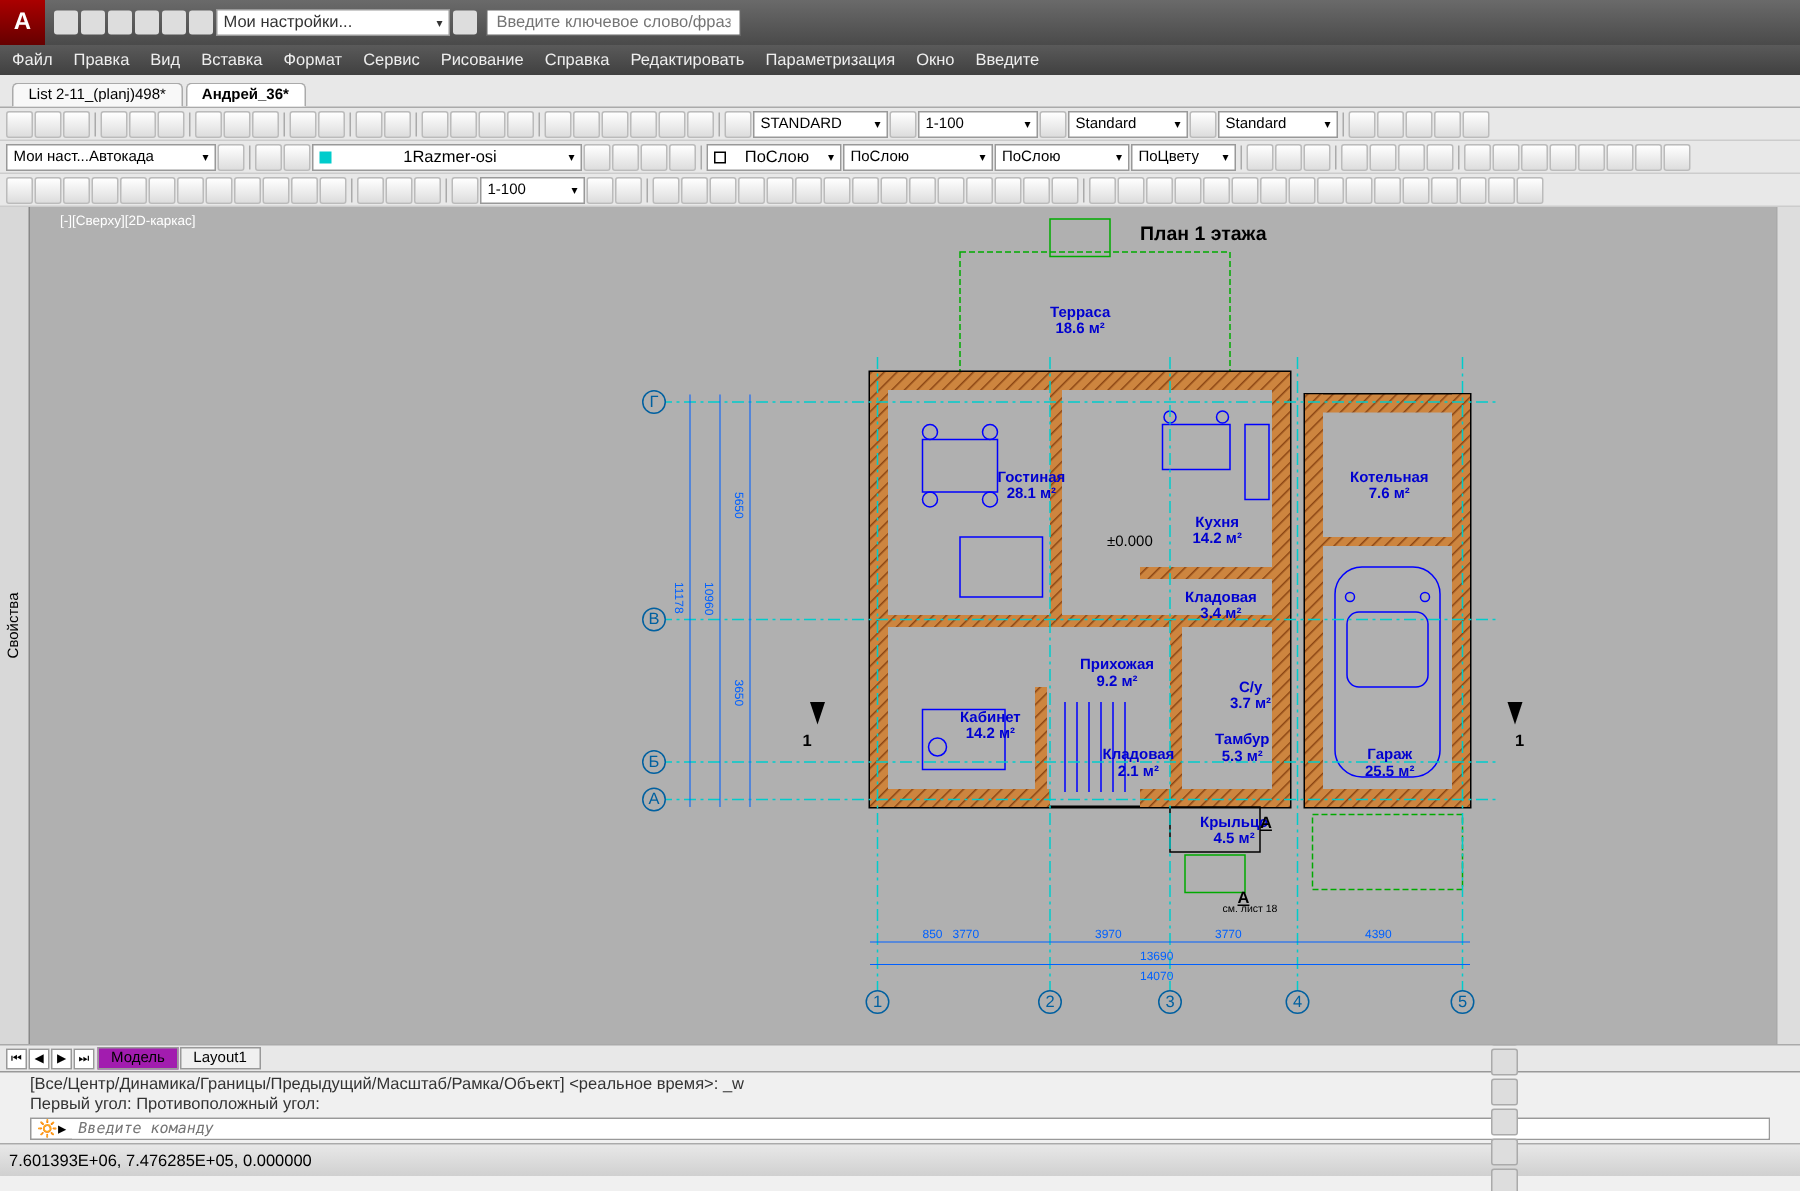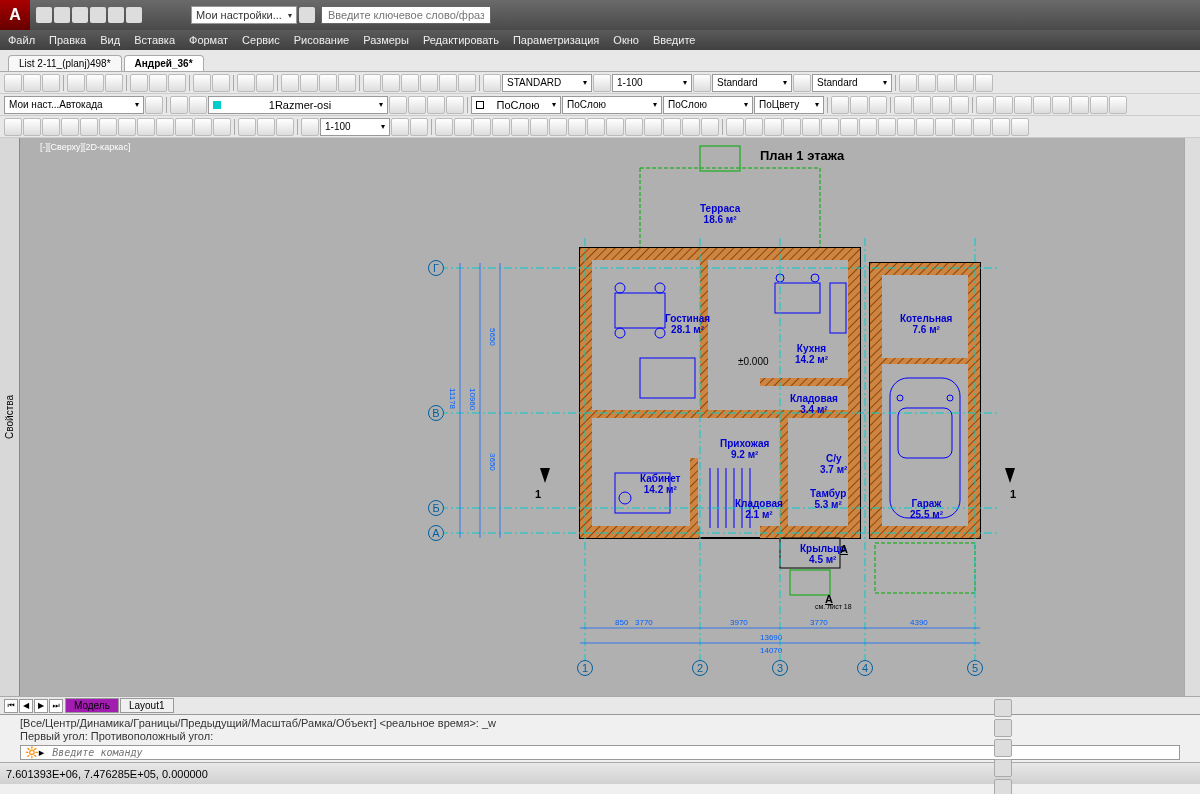--- a/index.html
+++ b/index.html
@@ -1,21 +1,21 @@
 <!DOCTYPE html>
 <html><head>
 <meta charset="utf-8">
 <style>
 * { margin:0; padding:0; box-sizing:border-box; font-family:Tahoma,Arial,sans-serif; font-size:11px; }
 body { background:#f0f0f0; width:1200px; height:794px; overflow:hidden; position:relative; }
 .titlebar { background:linear-gradient(#6a6a6a,#4a4a4a); height:30px; display:flex; align-items:center; color:#fff; }
 .app-logo { width:30px; height:30px; background:linear-gradient(#a00,#600); display:flex; align-items:center; justify-content:center; font-weight:bold; color:#fff; font-size:16px; }
 .qat { display:flex; gap:2px; padding:0 6px; align-items:center; }
 .qat-btn { width:16px; height:16px; background:#ddd; border-radius:2px; }
-.workspace-dd { background:#fff; border:1px solid #999; padding:1px 4px; width:106px; height:18px; color:#333; display:flex; align-items:center; justify-content:space-between;margin-left:47px; }
+.workspace-dd { background:#fff; border:1px solid #999; padding:1px 4px; width:156px; height:18px; color:#333; display:flex; align-items:center; justify-content:space-between; }
 .workspace-dd::after{content:"▾";font-size:8px;}
 .title-center { flex:1; text-align:center; }
 .search-box { background:#fff; color:#888; padding:2px 6px; width:170px; margin-right:6px; border:1px solid #666; }
 .menubar { background:linear-gradient(#5a5a5a,#404040); height:20px; display:flex; align-items:center; padding:0 8px; gap:14px; color:#eee; }
 .menubar span { cursor:pointer; }
 .tabs { background:#e8e8e8; height:22px; display:flex; align-items:flex-end; padding:0 8px; gap:2px; border-bottom:1px solid #aaa; }
 .tab { background:#f8f8f8; border:1px solid #aaa; border-bottom:none; border-radius:4px 4px 0 0; padding:2px 10px; font-size:10px; }
 .tab.active { background:#fff; font-weight:bold; }
 .toolbar-row { background:#e8e8e8; height:22px; display:flex; align-items:center; padding:0 4px; gap:1px; border-bottom:1px solid #ccc; }
 .sep { width:1px; height:16px; background:#aaa; margin:0 2px; }
@@ -67,21 +67,21 @@
 </div>
 
 <div class="menubar">
   <span>Файл</span>
   <span>Правка</span>
   <span>Вид</span>
   <span>Вставка</span>
   <span>Формат</span>
   <span>Сервис</span>
   <span>Рисование</span>
-  <span>Размеры</span>
+  <span>Справка</span>
   <span>Редактировать</span>
   <span>Параметризация</span>
   <span>Окно</span>
   <span>Введите</span>
 </div>
 
 <div class="tabs">
   <div class="tab">List 2-11_(planj)498*</div>
   <div class="tab active">Андрей_36*</div>
 </div>

